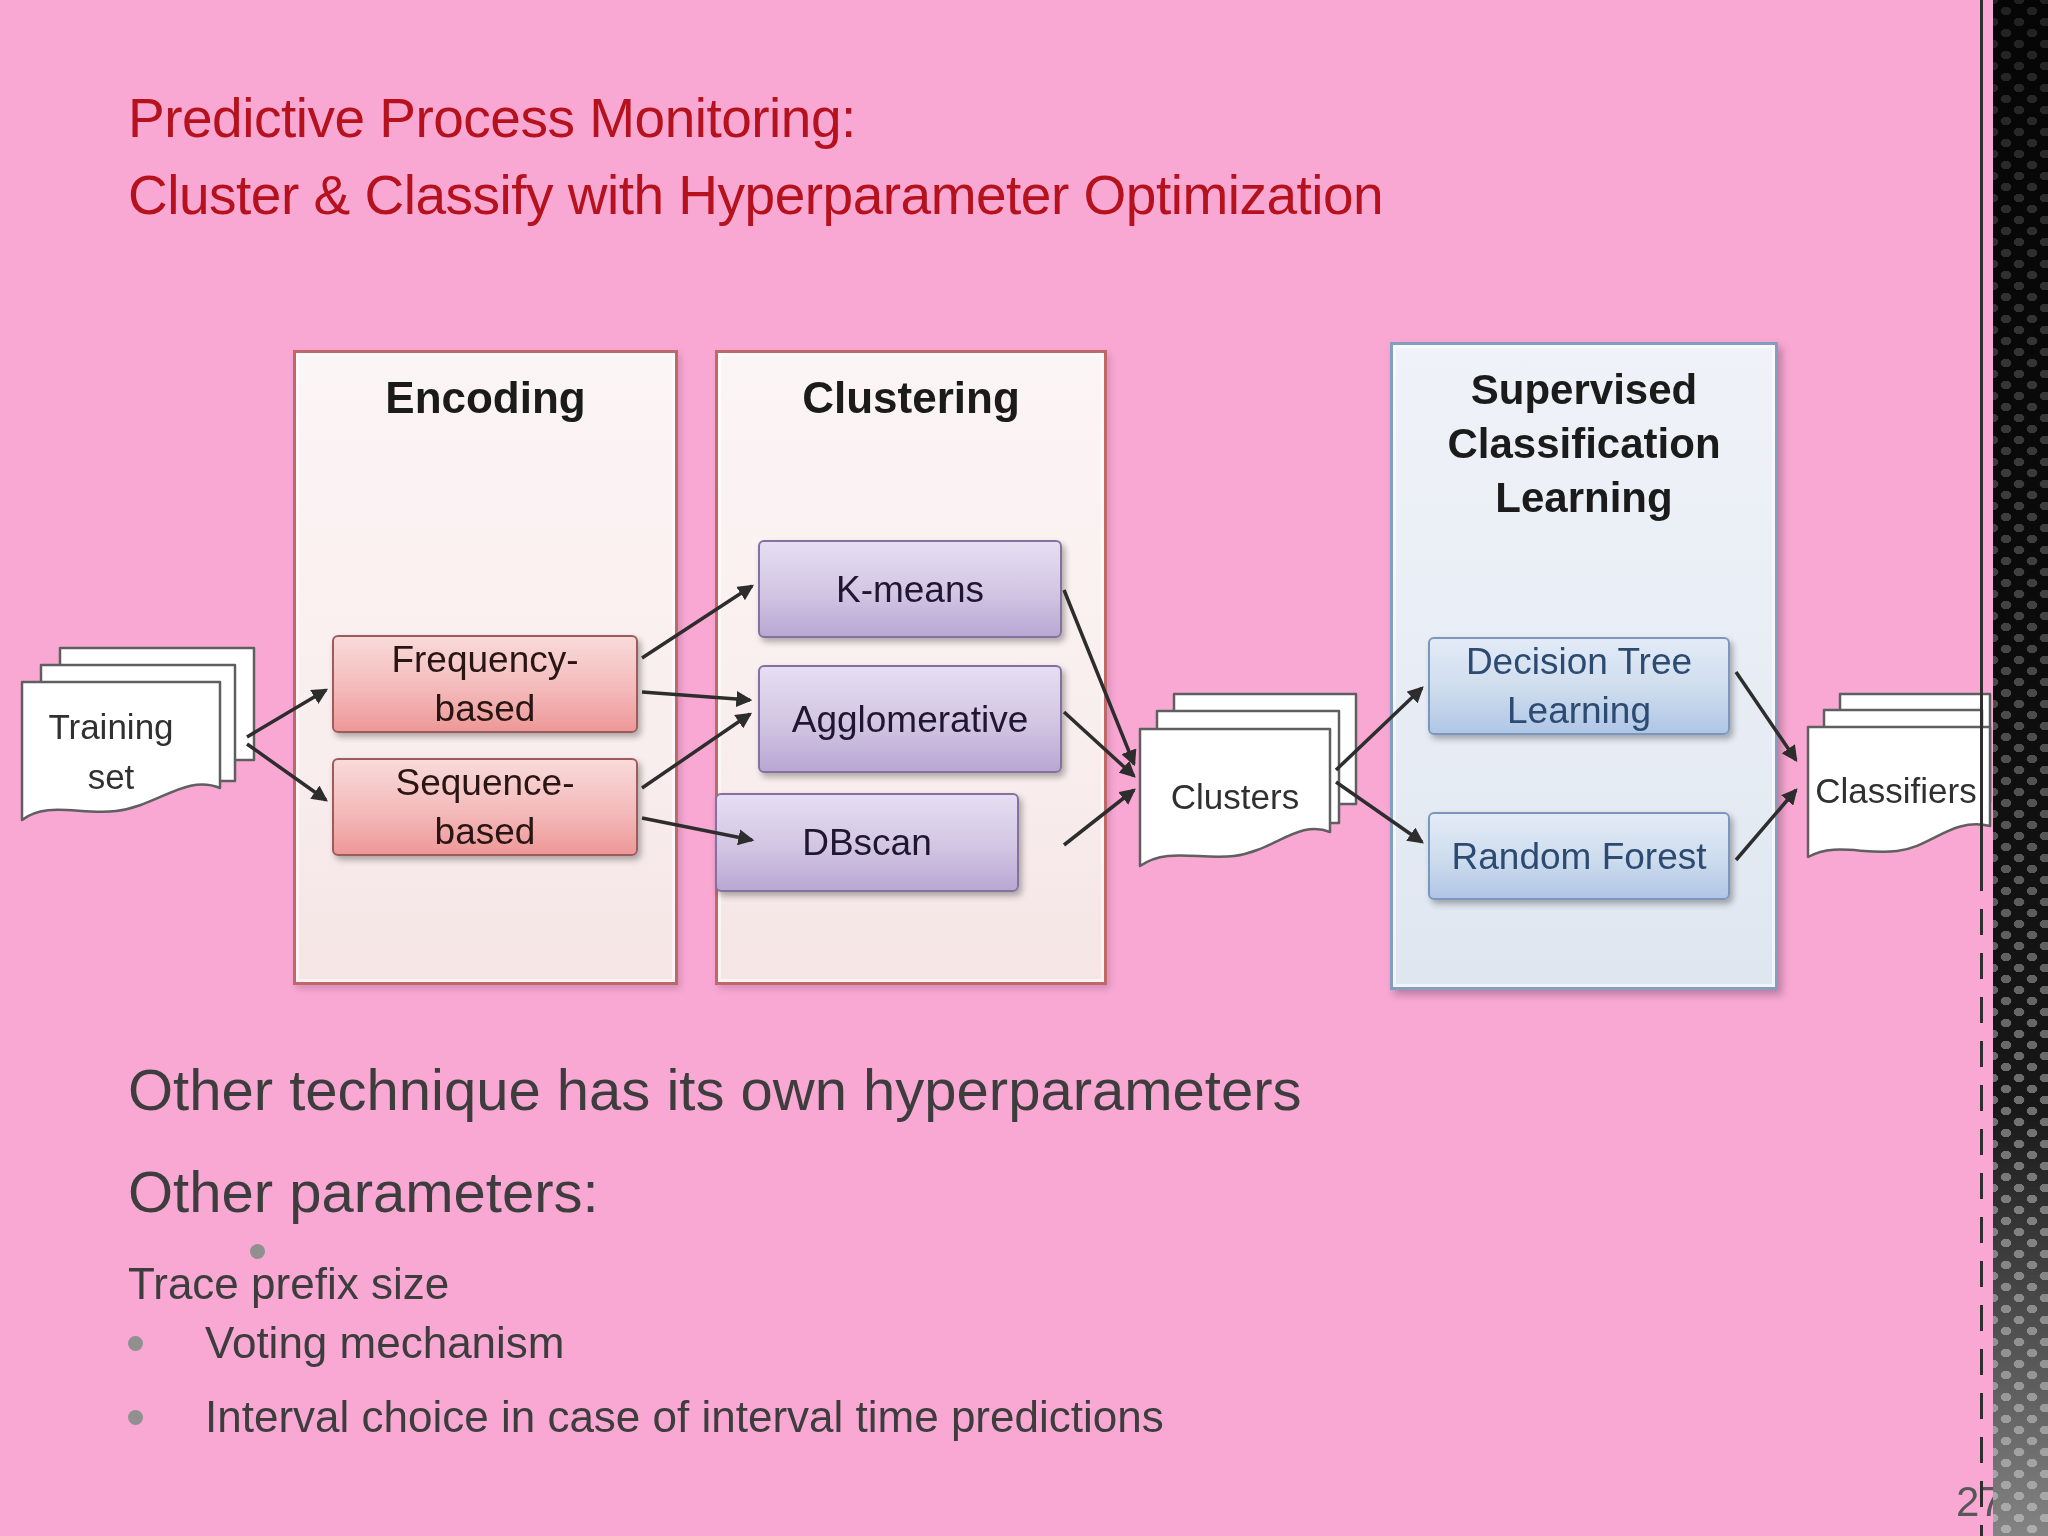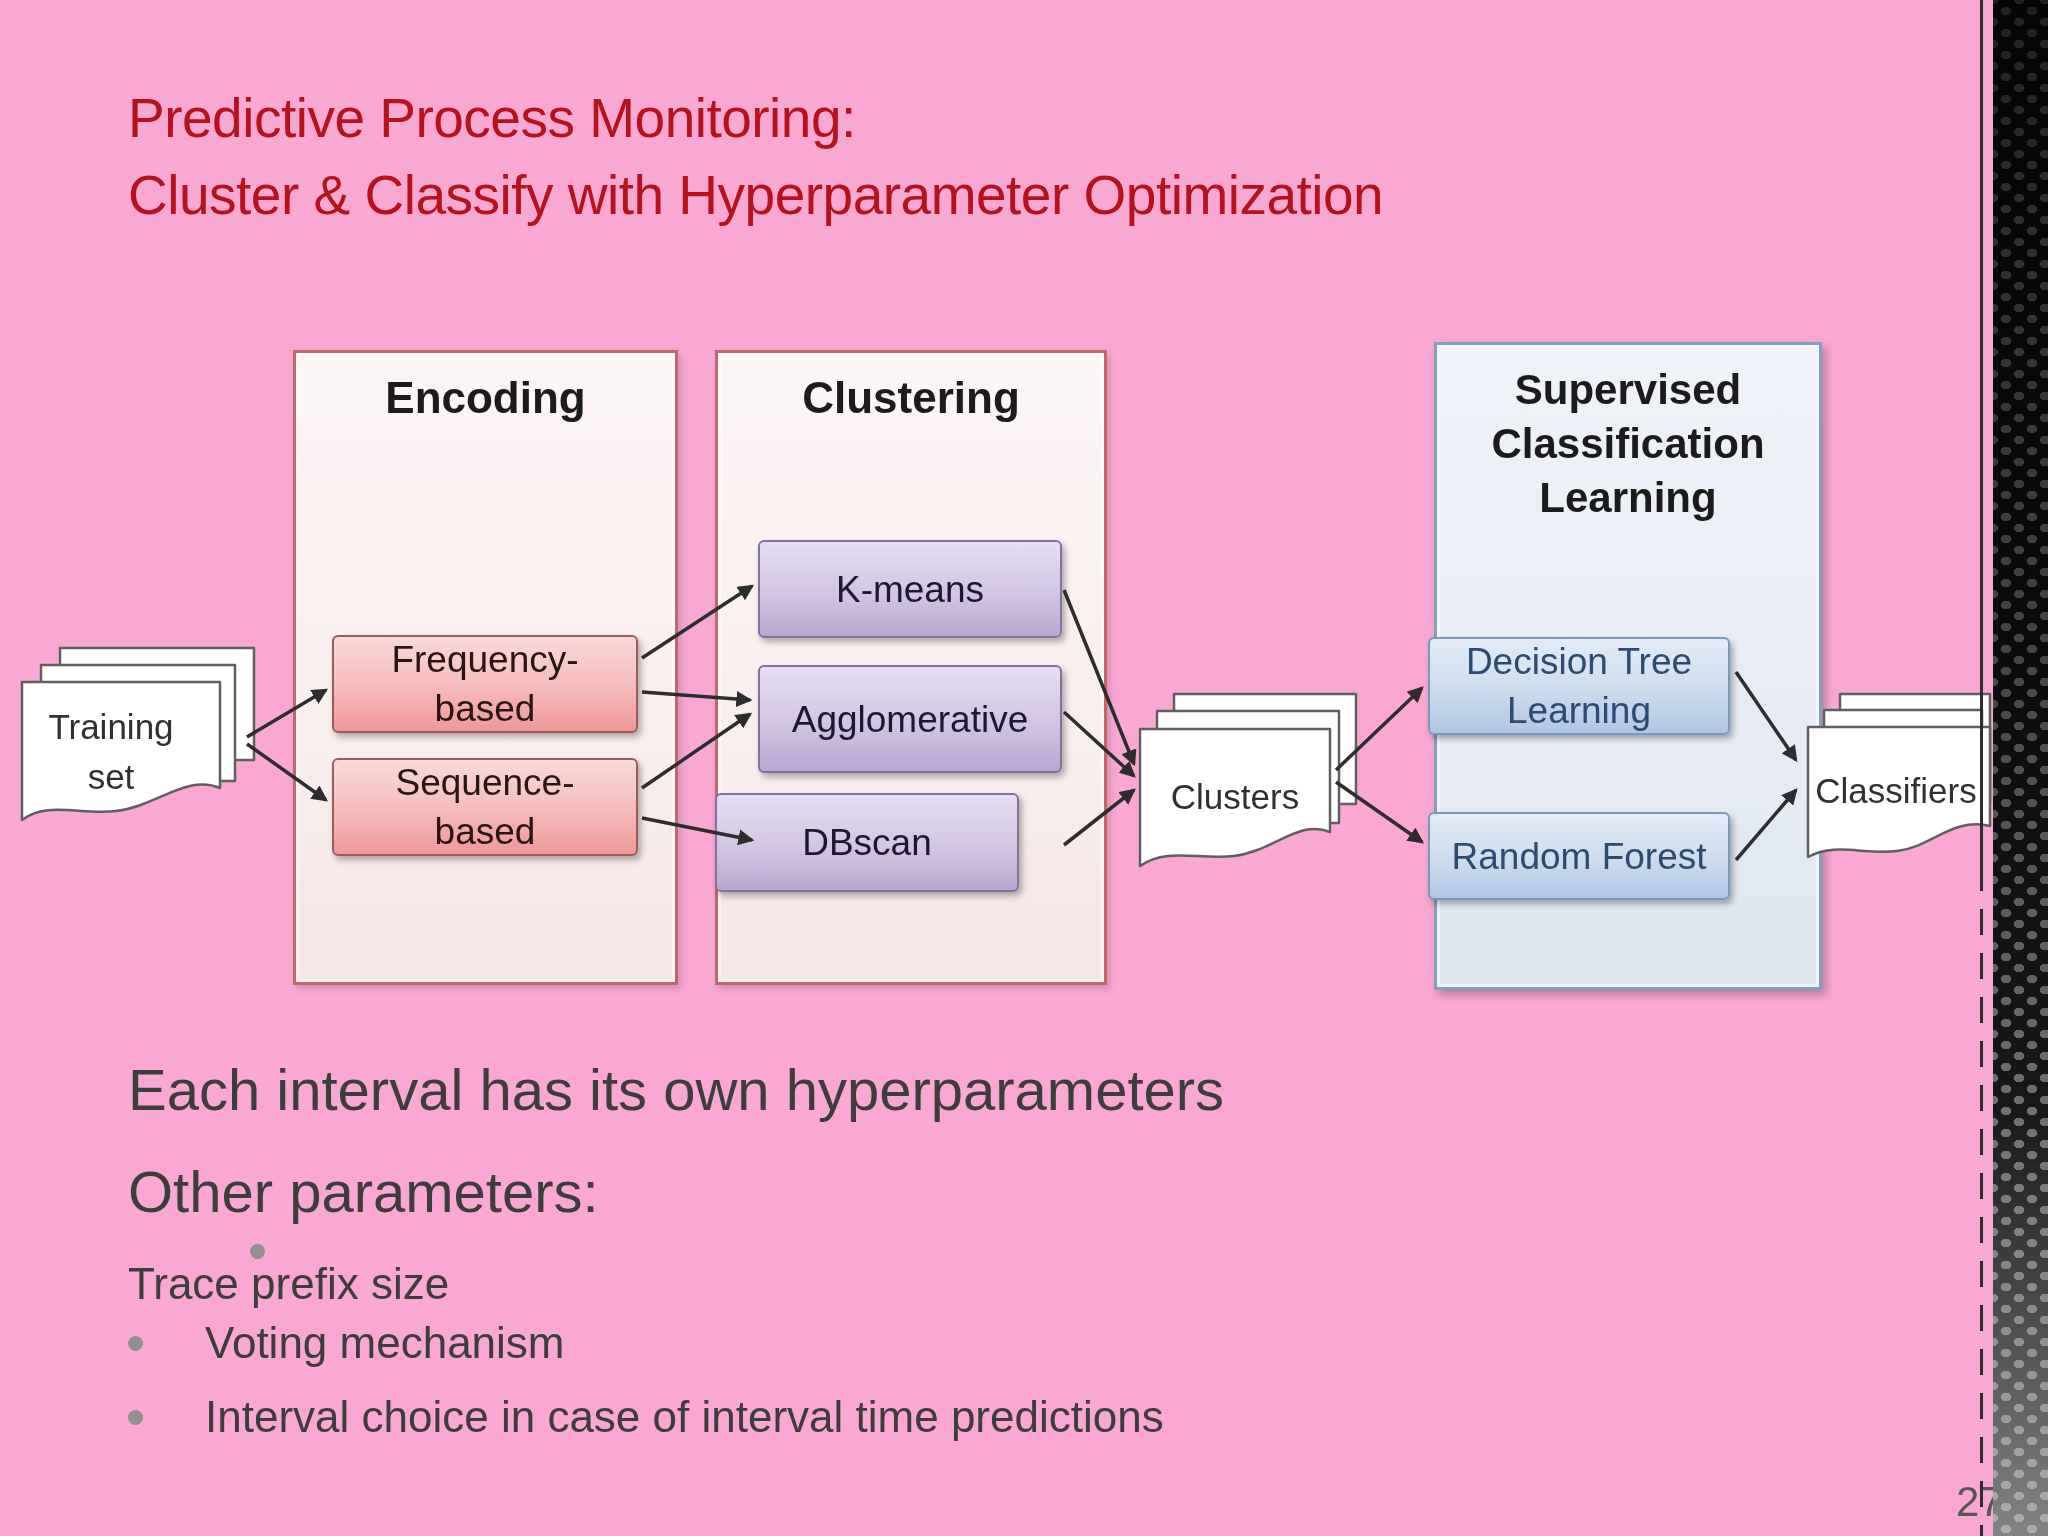--- a/index.html
+++ b/index.html
@@ -21,21 +21,20 @@
   .panel{position:absolute;box-sizing:border-box;}
   .panel-pink{
     background:linear-gradient(180deg,#fcf5f5 0%,#f9eeee 60%,#f5e5e5 100%);
     border:3px solid var(--pink-panel-border);
     box-shadow:3px 4px 7px rgba(0,0,0,0.15), inset 0 0 0 3px rgba(255,255,255,0.55);
   }
   .panel-blue{
     background:linear-gradient(180deg,#eff2f8 0%,#e7ecf4 60%,#dfe6f0 100%);
     border:3px solid var(--blue-panel-border);
     box-shadow:4px 5px 8px rgba(0,0,0,0.25), inset 0 0 0 3px rgba(255,255,255,0.55);
-    margin-left:44px;
   }
   #panel-encoding{left:293px;top:350px;width:385px;height:635px;}
   #panel-clustering{left:715px;top:350px;width:392px;height:635px;}
   #panel-supervised{left:1390px;top:342px;width:388px;height:648px;}
   .panel-header{
     margin-top:18px;text-align:center;
     font-size:44px;font-weight:bold;color:#1b1b1b;line-height:54px;
   }
   #panel-supervised .panel-header{font-size:42px;padding:0 20px;}
   
@@ -196,21 +195,21 @@
 
       <line class="arrow" x1="1736" y1="672" x2="1796" y2="760" marker-end="url(#ah)"></line>
       <line class="arrow" x1="1736" y1="860" x2="1796" y2="790" marker-end="url(#ah)"></line>
     </g>
   </svg>
 
   <div class="doc-label" id="label-training">Training set</div>
   <div class="doc-label" id="label-clusters">Clusters</div>
   <div class="doc-label" id="label-classifiers">Classifiers</div>
 
-  <div class="statement" id="body-line1">Each interval has its own hyperparameters</div>
+  <div class="statement" id="body-line1">Other technique has its own hyperparameters</div>
   <div class="statement" id="body-line2">Other parameters:</div>
 
   <div class="bullet-row" id="bullet-0">
     <span class="bullet-dot"></span>
     <span class="bullet-text">Trace prefix size</span>
   </div>
   <div class="bullet-row" id="bullet-1">
     <span class="bullet-dot"></span>
     <span class="bullet-text">Voting mechanism</span>
   </div>

